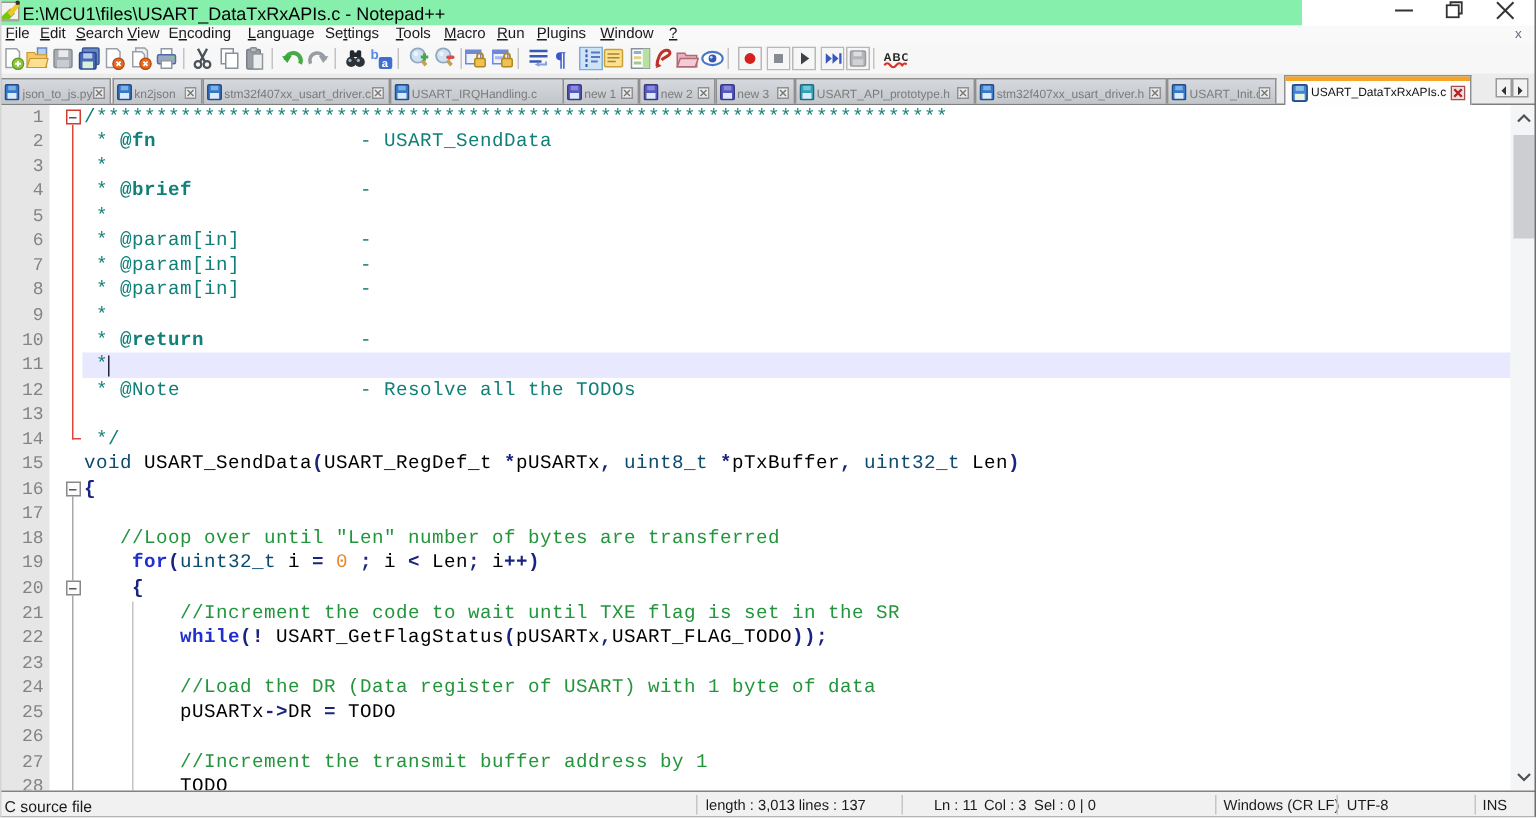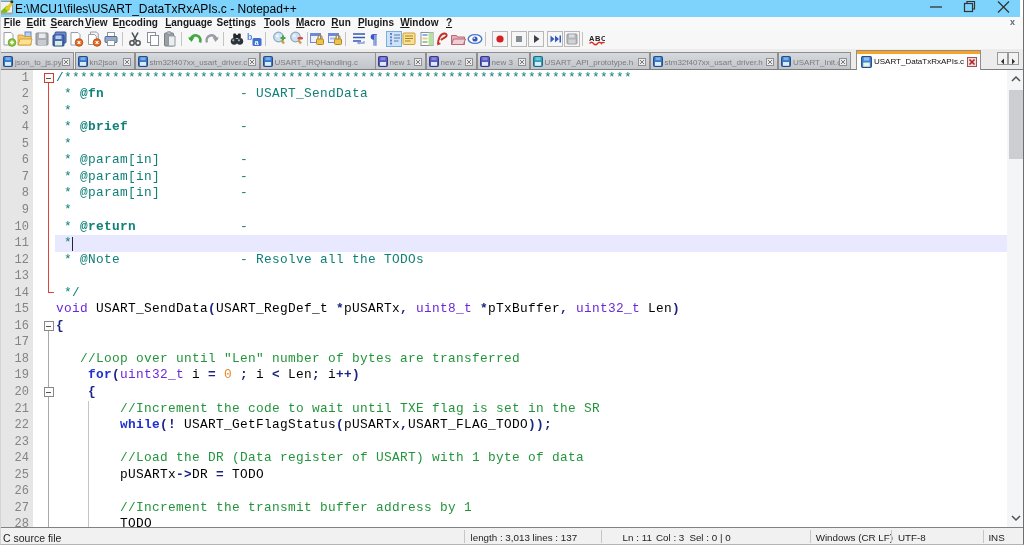--- a/index.html
+++ b/index.html
@@ -1,26 +1,26 @@
 <!DOCTYPE html>
 <html><head>
 <meta charset="utf-8">
 <style>
 * { margin:0; padding:0; box-sizing:border-box; }
 html,body { width:1024px; height:545px; overflow:hidden; }
 body { font-family:"Liberation Sans", sans-serif; background:#fff; position:relative; }
 #win { position:absolute; left:0; top:0; width:1024px; height:545px; z-index:50; pointer-events:none;
   border-left:1px solid #d4d4d4; border-right:1px solid #6e6e6e; border-bottom:1px solid #b4b4b4; }
 
-#titlebar { position:absolute; left:0; top:0; width:1020px; height:17px; background:#7dd3fc; }
+#titlebar { position:absolute; left:0; top:0; width:868px; height:17px; background:#86efac; }
 #title-text { position:absolute; left:15px; top:2px; font-size:12px; color:#000; letter-spacing:0px; }
 .winbtn { position:absolute; top:0; }
 
 #menubar { position:absolute; left:0; top:17px; width:1024px; height:13px; background:#f9f9f9; }
-.mi { position:absolute; top:0px; font-size:10px; color:#1a1a1a; white-space:nowrap;font-weight:bold; }
+.mi { position:absolute; top:0px; font-size:10px; color:#1a1a1a; white-space:nowrap; }
 
 #toolbar { position:absolute; left:0; top:30px; width:1024px; height:19px; background:#f7f7f7; }
 .tbi { position:absolute; top:1px; width:16px; height:16px; }
 .tsep { position:absolute; top:2px; width:1px; height:14px; background:#c3c3c3; }
 
 #tabbar { position:absolute; left:0; top:49px; width:1024px; height:21px; background:#ececec; border-bottom:1px solid #7e7e7e; }
 .tab { position:absolute; top:3px; height:17px; background:linear-gradient(#d6d9dd,#c2c6cb);
   border:1px solid #8f8f8f; border-bottom:none;text-align:center; }
 .tab .lbl { position:absolute; left:14px; top:4.5px; font-size:8px; color:#7b7b7b; white-space:nowrap; letter-spacing:0px; }
 .tab svg.fl { position:absolute; left:2px; top:3px; }
@@ -33,21 +33,21 @@
 #gutter { position:absolute; left:0; top:0; width:33px; height:457px; background:#e6e6e6; }
 #gutter pre { position:absolute; left:0; top:-0.4px; width:29px; text-align:right;
   font-family:"Liberation Mono", monospace; font-size:12px; line-height:16.55px; color:#848484; }
 #curline { position:absolute; left:55px; top:165.1px; width:952px; height:16.55px; background:#e8e8ff; }
 #code { position:absolute; left:56px; top:-0.4px; font-family:"Liberation Mono", monospace;
   font-size:12.8px; line-height:16.55px; letter-spacing:0.32px; color:#000; white-space:pre; }
 #code b { font-weight:bold; }
 .t { color:#108078; } 
 .g { color:#23953c; } 
 .kw { color:#2030d0; } 
-.ty { color:#6d28d9;margin-top:32px; } 
+.ty { color:#0c4a6e;margin-top:32px; } 
 .nu { color:#e8882a; } 
 .op { color:#1b2380; } 
 #cursor { position:absolute; left:71.6px; top:166.5px; width:1.6px; height:14px; background:#252535; }
 #indent-guide { position:absolute; left:88px; top:330.6px; width:1px; height:127px; background:#c4c4c4; }
 
 .foldline { position:absolute; width:1.2px; }
 .foldbox { position:absolute; left:43.5px; width:10px; height:10px; background:#fcfcfc; border:1px solid #888; }
 .foldbox .minus { position:absolute; left:1.5px; top:3.5px; width:5px; height:1.2px; background:#555; }
 
 #vscroll { position:absolute; left:1007px; top:0; width:17px; height:457px; background:#f4f5f6; }

